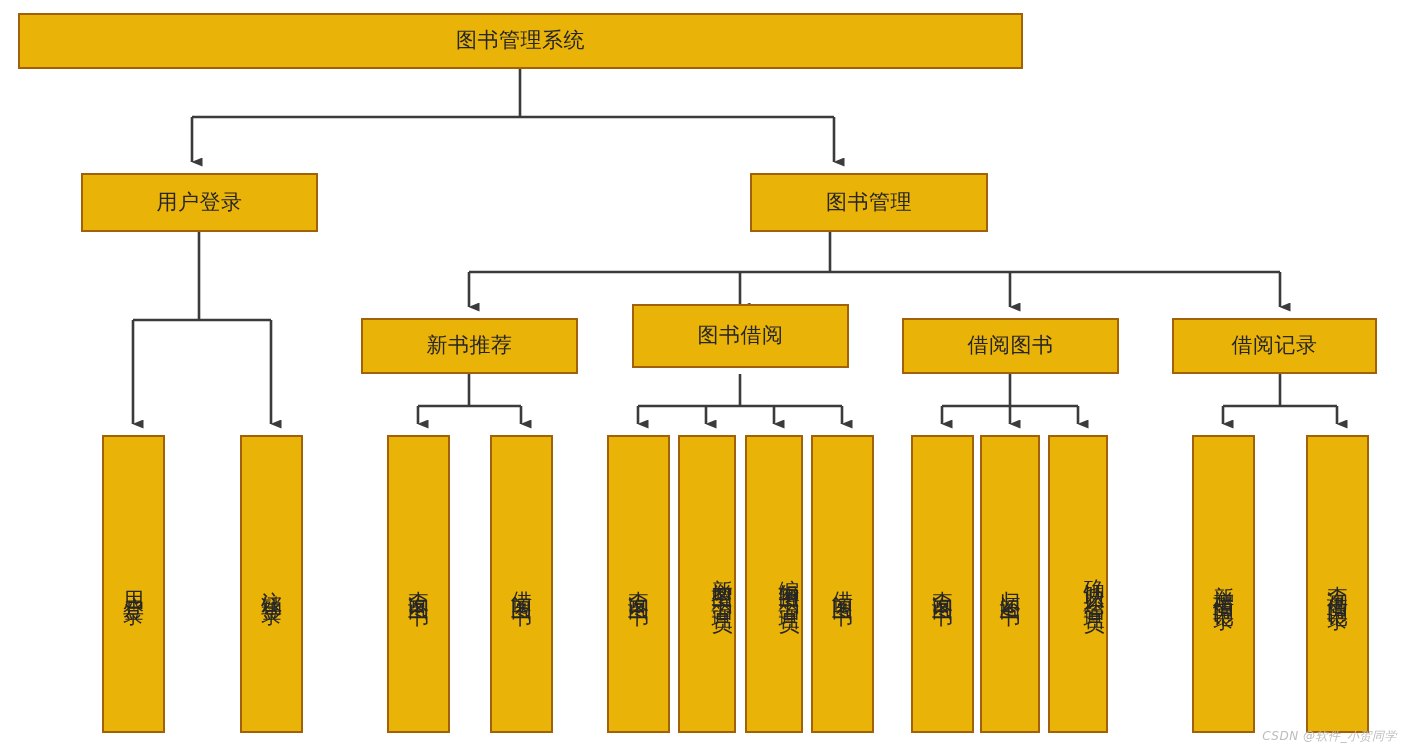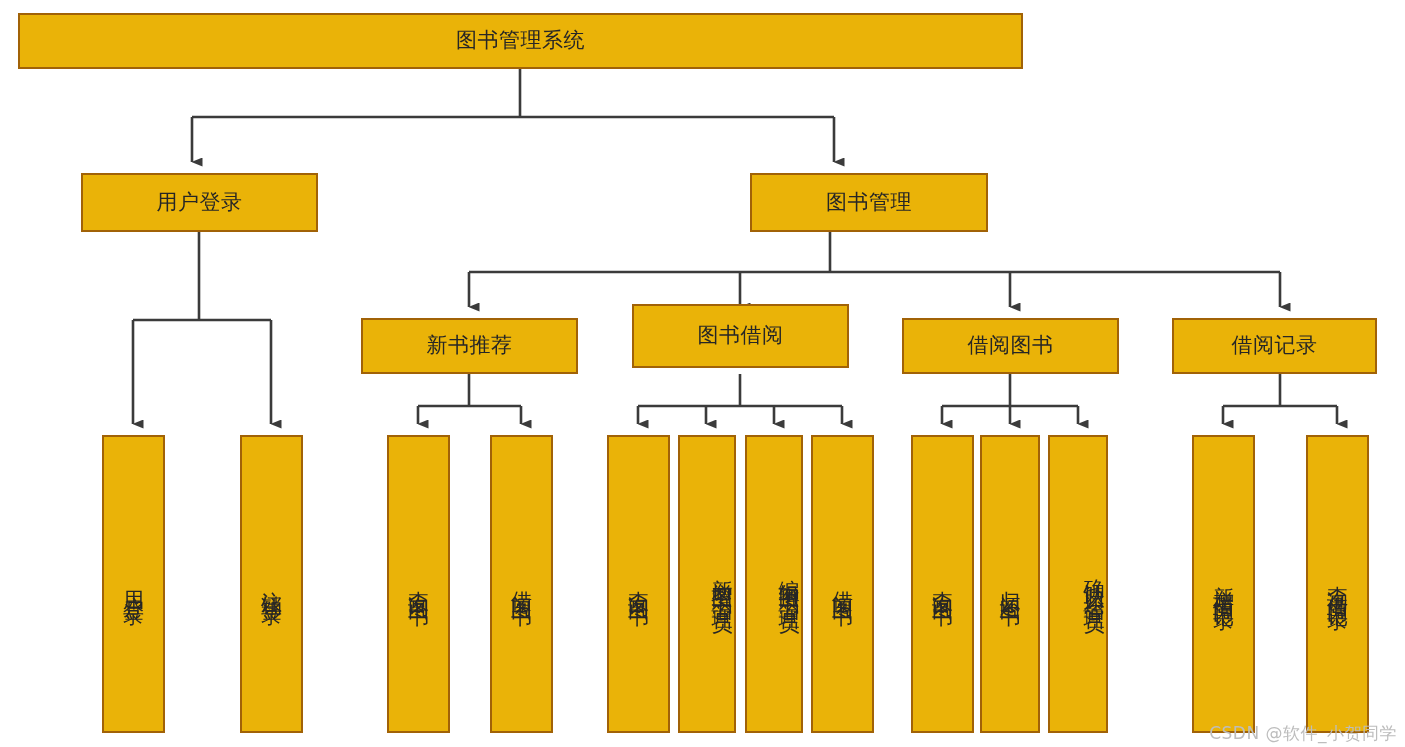--- a/index.html
+++ b/index.html
@@ -56,25 +56,26 @@
     white-space: normal;
     text-align: center;
   }
   .node.vert.top-aligned {
     align-items: flex-start;
   }
   .watermark {
     position: absolute;
     right: 8px;
     bottom: 2px;
-    font-size: 17px;
+    font-size: 12px;
     color: #bdbdbd;
     letter-spacing: 0.5px;
     white-space: nowrap;
     pointer-events: none;
+    font-style: italic;
   }
 </style>
 </head>
 <body>
 
 <div id="canvas">
 
   <svg class="edges" viewBox="0 0 1405 747">
     <defs>
       <marker id="arrowhead" markerWidth="9" markerHeight="11" refX="4.5" refY="10.5" orient="auto" markerUnits="userSpaceOnUse">

